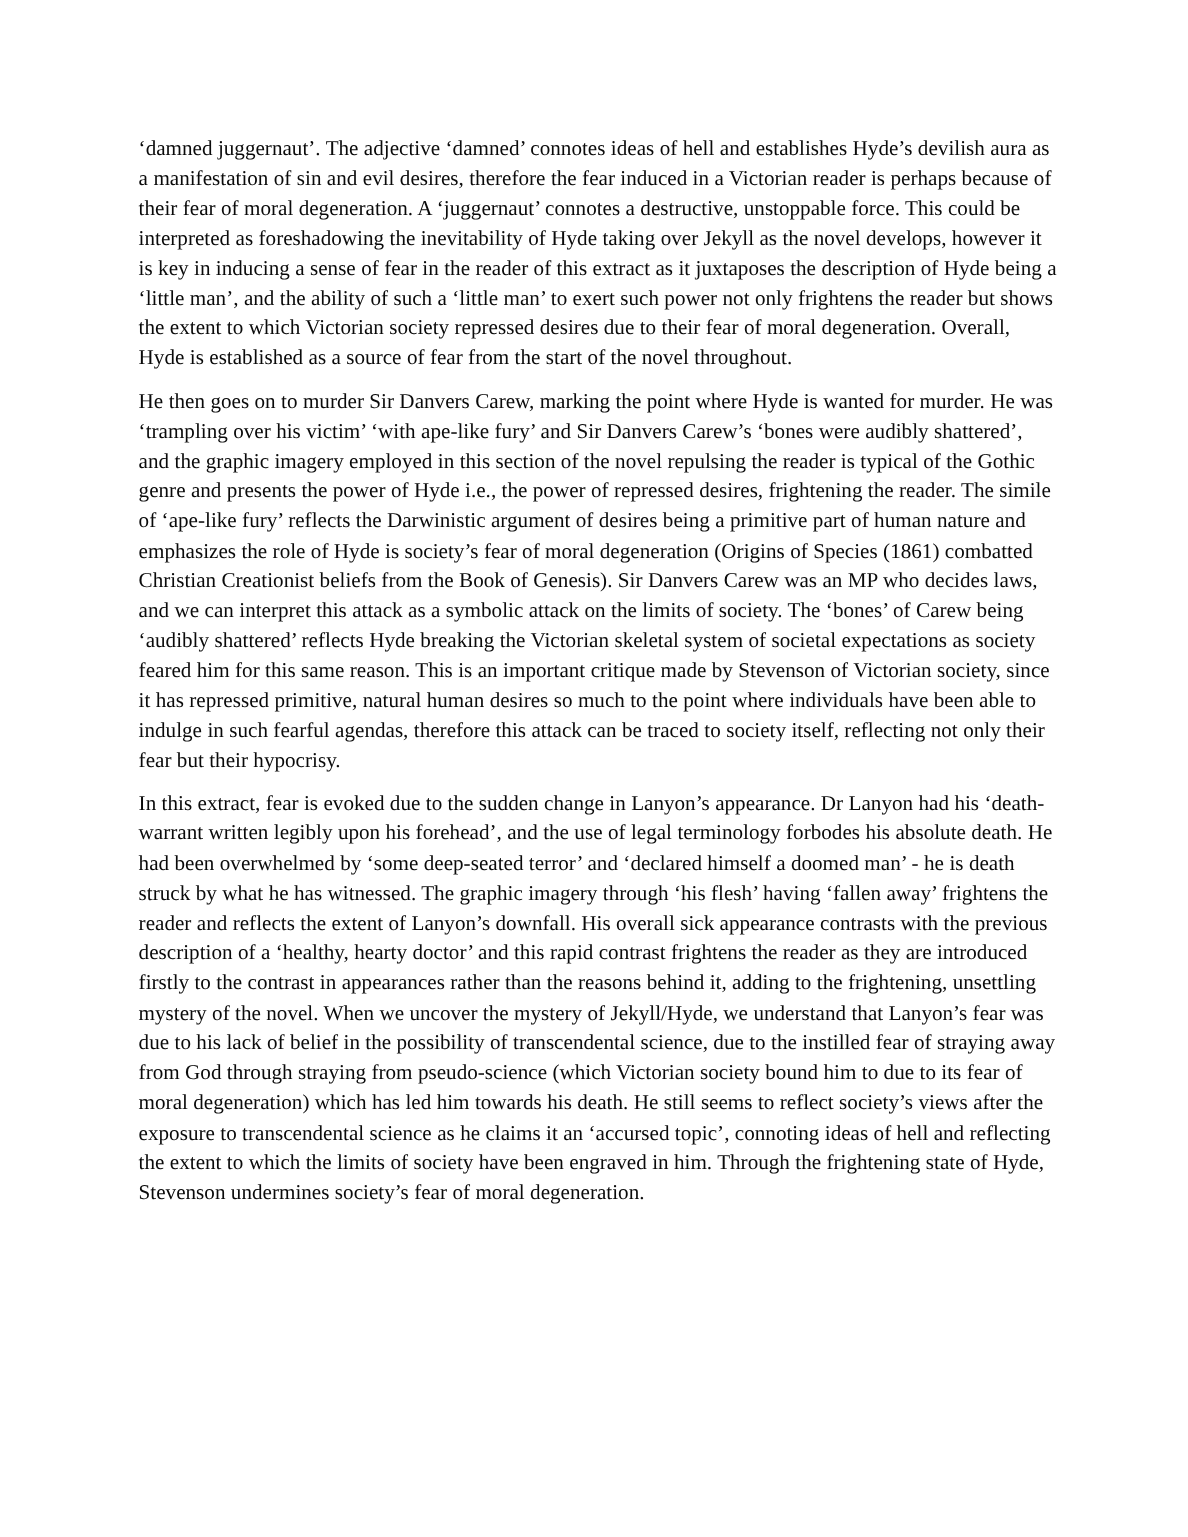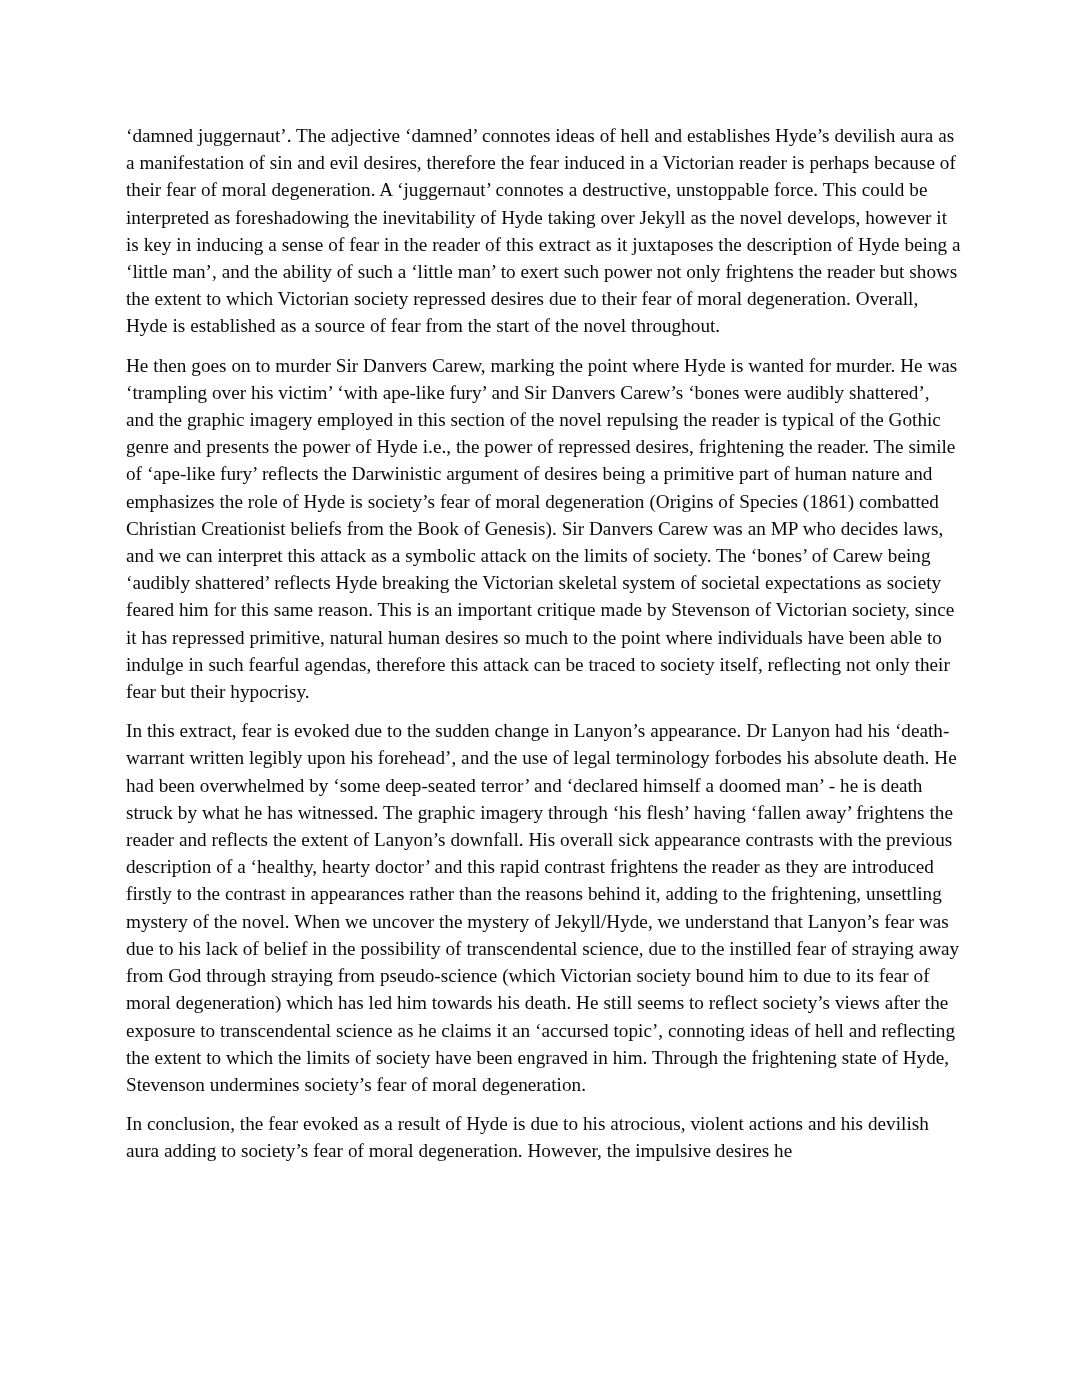--- a/index.html
+++ b/index.html
@@ -43,15 +43,14 @@
   }
 </style>
 </head>
 <body>
 
 <div class="page">
   <div class="text-column">
     <p class="paragraph">‘damned juggernaut’. The adjective ‘damned’ connotes ideas of hell and establishes Hyde’s devilish aura as a manifestation of sin and evil desires, therefore the fear induced in a Victorian reader is perhaps because of their fear of moral degeneration. A ‘juggernaut’ connotes a destructive, unstoppable force. This could be interpreted as foreshadowing the inevitability of Hyde taking over Jekyll as the novel develops, however it is key in inducing a sense of fear in the reader of this extract as it juxtaposes the description of Hyde being a ‘little man’, and the ability of such a ‘little man’ to exert such power not only frightens the reader but shows the extent to which Victorian society repressed desires due to their fear of moral degeneration. Overall, Hyde is established as a source of fear from the start of the novel throughout.</p>
     <p class="paragraph">He then goes on to murder Sir Danvers Carew, marking the point where Hyde is wanted for murder. He was ‘trampling over his victim’ ‘with ape-like fury’ and Sir Danvers Carew’s ‘bones were audibly shattered’, and the graphic imagery employed in this section of the novel repulsing the reader is typical of the Gothic genre and presents the power of Hyde i.e., the power of repressed desires, frightening the reader. The simile of ‘ape-like fury’ reflects the Darwinistic argument of desires being a primitive part of human nature and emphasizes the role of Hyde is society’s fear of moral degeneration (Origins of Species (1861) combatted Christian Creationist beliefs from the Book of Genesis). Sir Danvers Carew was an MP who decides laws, and we can interpret this attack as a symbolic attack on the limits of society. The ‘bones’ of Carew being ‘audibly shattered’ reflects Hyde breaking the Victorian skeletal system of societal expectations as society feared him for this same reason. This is an important critique made by Stevenson of Victorian society, since it has repressed primitive, natural human desires so much to the point where individuals have been able to indulge in such fearful agendas, therefore this attack can be traced to society itself, reflecting not only their fear but their hypocrisy.</p>
     <p class="paragraph">In this extract, fear is evoked due to the sudden change in Lanyon’s appearance. Dr Lanyon had his ‘death-warrant written legibly upon his forehead’, and the use of legal terminology forbodes his absolute death. He had been overwhelmed by ‘some deep-seated terror’ and ‘declared himself a doomed man’ - he is death struck by what he has witnessed. The graphic imagery through ‘his flesh’ having ‘fallen away’ frightens the reader and reflects the extent of Lanyon’s downfall. His overall sick appearance contrasts with the previous description of a ‘healthy, hearty doctor’ and this rapid contrast frightens the reader as they are introduced firstly to the contrast in appearances rather than the reasons behind it, adding to the frightening, unsettling mystery of the novel. When we uncover the mystery of Jekyll/Hyde, we understand that Lanyon’s fear was due to his lack of belief in the possibility of transcendental science, due to the instilled fear of straying away from God through straying from pseudo-science (which Victorian society bound him to due to its fear of moral degeneration) which has led him towards his death. He still seems to reflect society’s views after the exposure to transcendental science as he claims it an ‘accursed topic’, connoting ideas of hell and reflecting the extent to which the limits of society have been engraved in him. Through the frightening state of Hyde, Stevenson undermines society’s fear of moral degeneration.</p>
-    <p class="paragraph">In conclusion, the fear evoked as a result of Hyde is due to his atrocious, violent actions and his devilish aura adding to society’s fear of moral degeneration. However, the impulsive desires he</p>
   </div>
 </div>
 
 </body></html>

